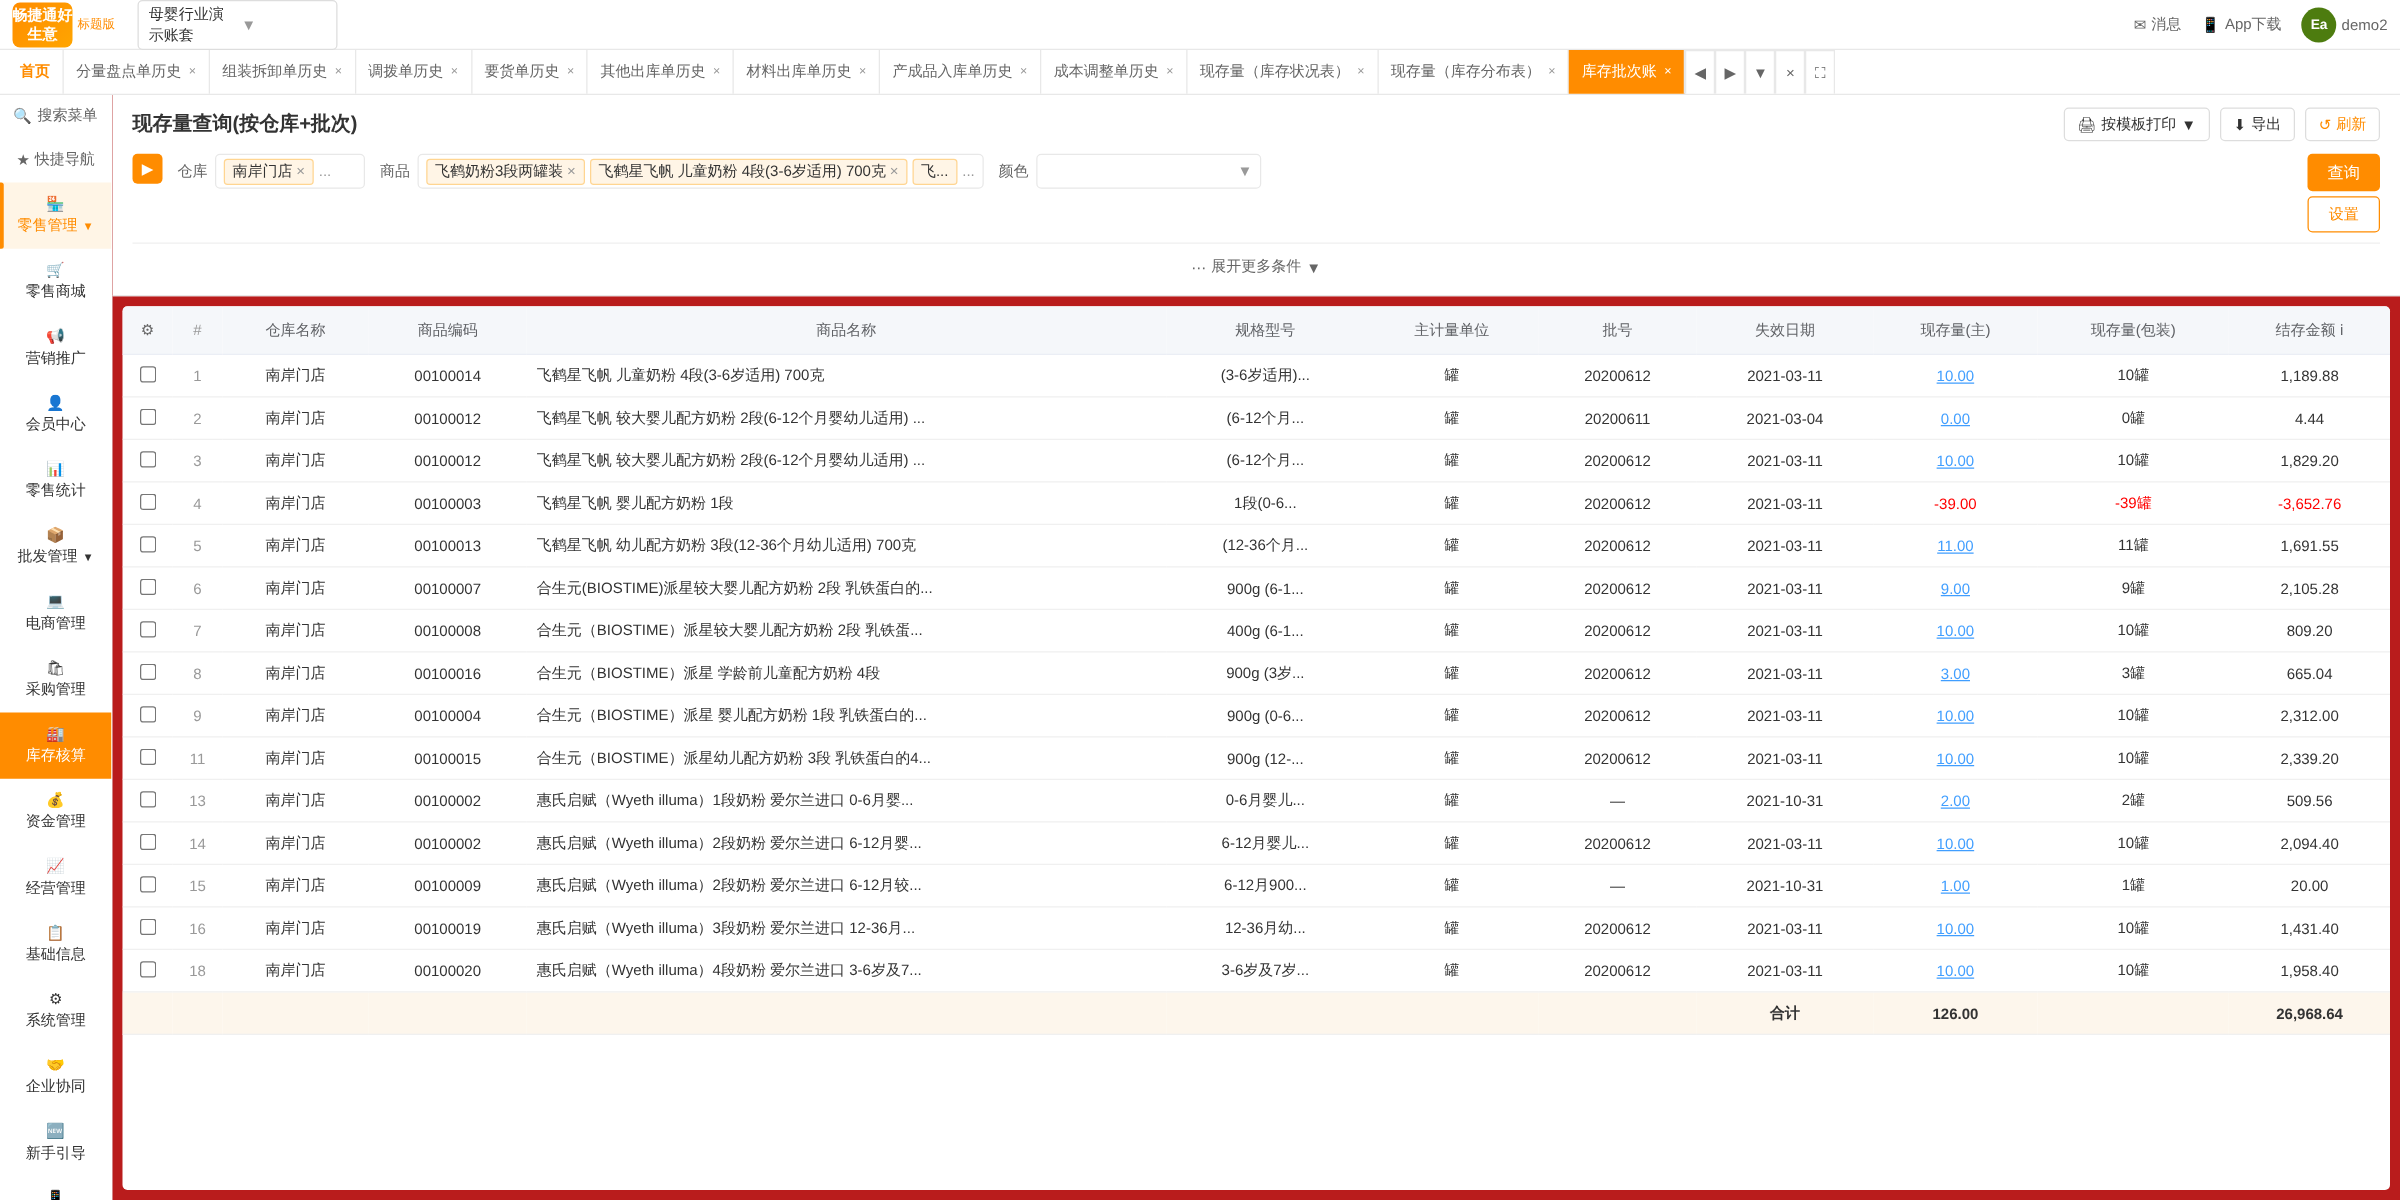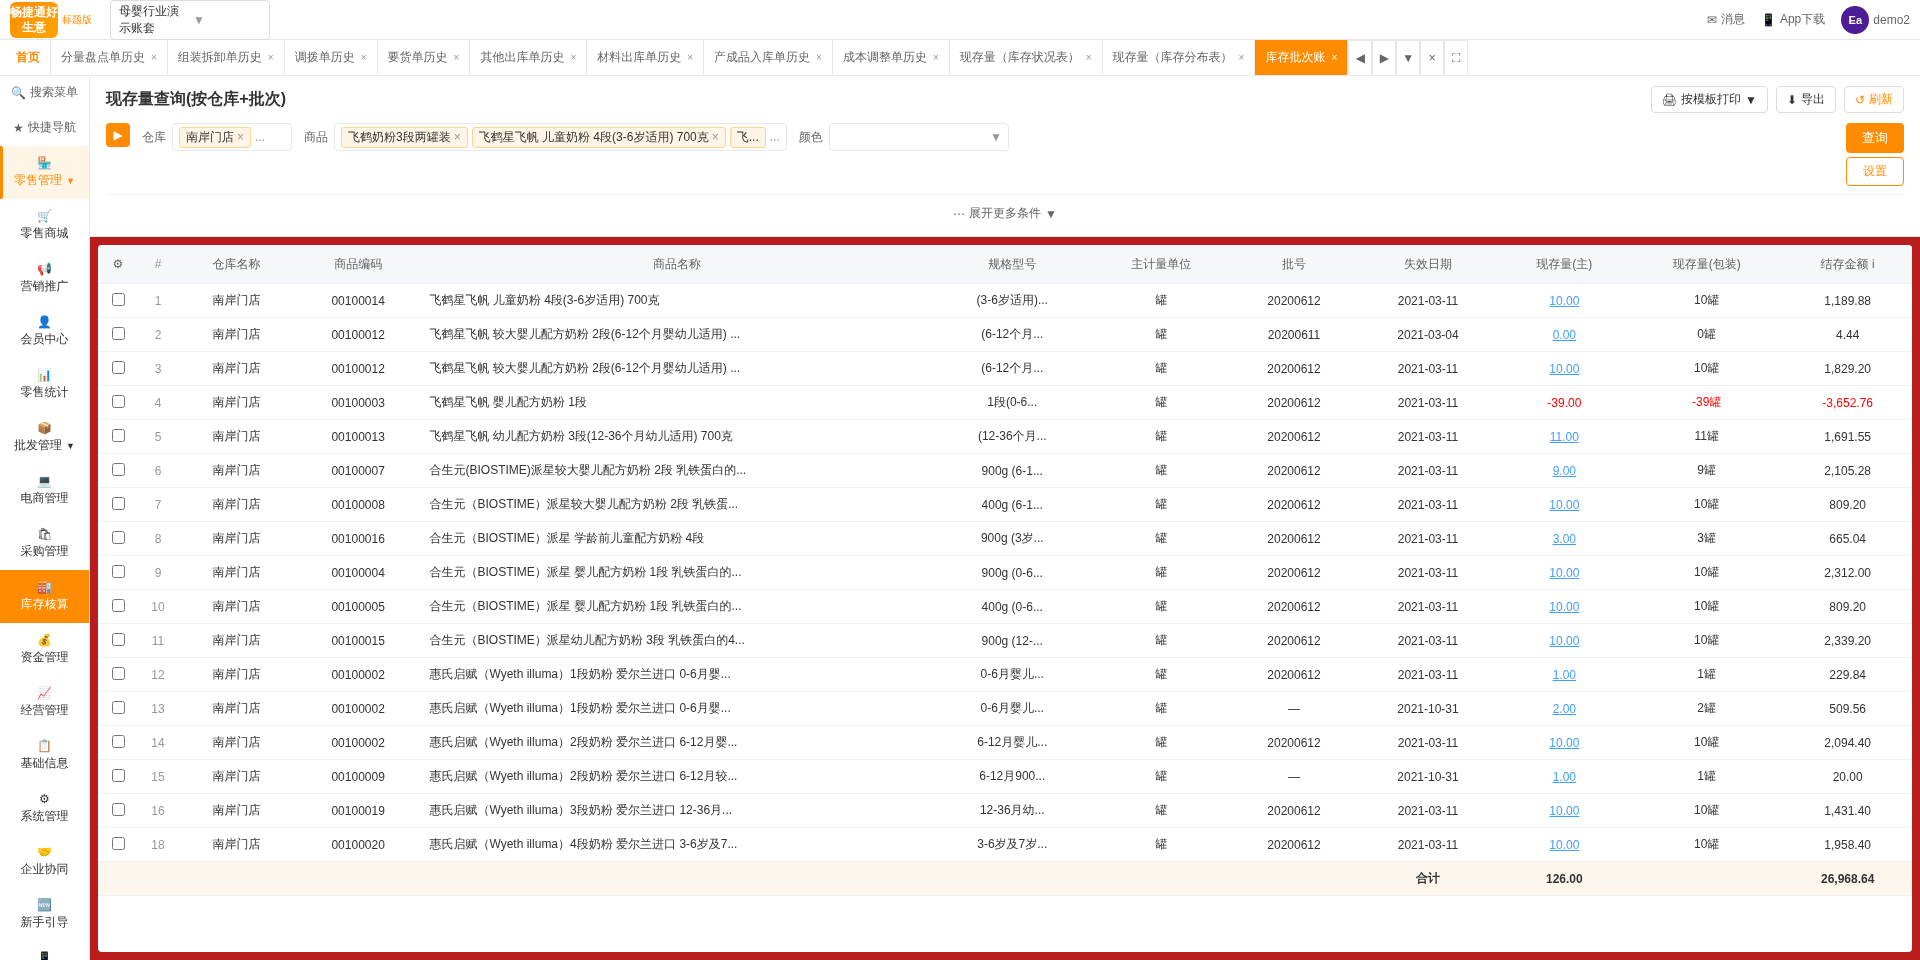--- a/index.html
+++ b/index.html
@@ -9,21 +9,21 @@
     .top-bar { display: flex; align-items: center; background: #fff; height: 40px; border-bottom: 1px solid #e8e8e8; padding: 0 10px; }
     .logo { display: flex; align-items: center; width: 90px; flex-shrink: 0; }
     .logo-icon { width: 48px; height: 36px; background: linear-gradient(135deg, #ff8c00, #ffa500); border-radius: 6px; display: flex; align-items: center; justify-content: center; color: #fff; font-size: 10px; font-weight: bold; line-height: 1.2; text-align: center; }
     .logo-text { font-size: 10px; color: #ff8c00; margin-left: 4px; line-height: 1.3; }
     .industry-select { display: flex; align-items: center; border: 1px solid #ddd; border-radius: 4px; padding: 2px 8px; margin-left: 10px; background: #fff; cursor: pointer; min-width: 160px; }
     .industry-select span { flex: 1; color: #333; }
     .industry-select .arrow { color: #999; margin-left: 6px; }
     .spacer { flex: 1; }
     .top-actions { display: flex; align-items: center; gap: 16px; }
     .top-action-item { display: flex; align-items: center; gap: 4px; color: #666; cursor: pointer; font-size: 12px; }
-    .avatar { width: 28px; height: 28px; border-radius: 50%; background: #4c1d95; display: flex; align-items: center; justify-content: center; color: #fff; font-size: 11px; font-weight: bold; }
+    .avatar { width: 28px; height: 28px; border-radius: 50%; background: #4d7c0f; display: flex; align-items: center; justify-content: center; color: #fff; font-size: 11px; font-weight: bold; }
 
     
     .tab-bar { display: flex; align-items: center; background: #fff; height: 36px; border-bottom: 1px solid #e8e8e8; padding: 0 6px; overflow: hidden; }
     .tab-item { display: flex; align-items: center; padding: 0 10px; height: 36px; border-right: 1px solid #e8e8e8; cursor: pointer; white-space: nowrap; color: #666; font-size: 12px; flex-shrink: 0; }
     .tab-item.home { color: #ff8c00; font-weight: bold; }
     .tab-item.active { color: #fff; background: #ff8c00; }
     .tab-item .tab-close { margin-left: 6px; color: #999; font-size: 10px; }
     .tab-item.active .tab-close { color: #fff; }
     .tab-nav-btn { width: 24px; height: 36px; display: flex; align-items: center; justify-content: center; cursor: pointer; color: #666; border: 1px solid #e8e8e8; background: #fff; }
     .tab-close-all { width: 24px; height: 36px; display: flex; align-items: center; justify-content: center; cursor: pointer; color: #666; border: 1px solid #e8e8e8; background: #fff; }
@@ -510,69 +510,33 @@
     <td style="">
       <span class="link-text">10.00</span>
     </td>
     <td style="">10罐</td>
     <td style="">2,312.00</td>
   </tr>
             <tr>
     <td style="text-align:center;">
       <input type="checkbox" style="">
     </td>
-    <td style="color:#999;">10</td>
-    <td>南岸门店</td>
-    <td>00100005</td>
-    <td style="text-align:left; max-width:280px; overflow:hidden; text-overflow:ellipsis; white-space:nowrap;">合生元（BIOSTIME）派星 婴儿配方奶粉 1段 乳铁蛋白的...</td>
-    <td>400g (0-6...</td>
-    <td>罐</td>
-    <td>20200612</td>
-    <td>2021-03-11</td>
-    <td style="">
-      <span class="link-text">10.00</span>
-    </td>
-    <td style="">10罐</td>
-    <td style="">809.20</td>
-  </tr>
-            <tr>
-    <td style="text-align:center;">
-      <input type="checkbox" style="">
-    </td>
     <td style="color:#999;">11</td>
     <td>南岸门店</td>
     <td>00100015</td>
     <td style="text-align:left; max-width:280px; overflow:hidden; text-overflow:ellipsis; white-space:nowrap;">合生元（BIOSTIME）派星幼儿配方奶粉 3段 乳铁蛋白的4...</td>
     <td>900g (12-...</td>
     <td>罐</td>
     <td>20200612</td>
     <td>2021-03-11</td>
     <td style="">
       <span class="link-text">10.00</span>
     </td>
     <td style="">10罐</td>
     <td style="">2,339.20</td>
-  </tr>
-            <tr>
-    <td style="text-align:center;">
-      <input type="checkbox" style="">
-    </td>
-    <td style="color:#999;">12</td>
-    <td>南岸门店</td>
-    <td>00100002</td>
-    <td style="text-align:left; max-width:280px; overflow:hidden; text-overflow:ellipsis; white-space:nowrap;">惠氏启赋（Wyeth illuma）1段奶粉 爱尔兰进口 0-6月婴...</td>
-    <td>0-6月婴儿...</td>
-    <td>罐</td>
-    <td>20200612</td>
-    <td>2021-03-11</td>
-    <td style="">
-      <span class="link-text">1.00</span>
-    </td>
-    <td style="">1罐</td>
-    <td style="">229.84</td>
   </tr>
             <tr>
     <td style="text-align:center;">
       <input type="checkbox" style="">
     </td>
     <td style="color:#999;text-align:center;">13</td>
     <td>南岸门店</td>
     <td>00100002</td>
     <td style="text-align:left; max-width:280px; overflow:hidden; text-overflow:ellipsis; white-space:nowrap;">惠氏启赋（Wyeth illuma）1段奶粉 爱尔兰进口 0-6月婴...</td>
     <td>0-6月婴儿...</td>

